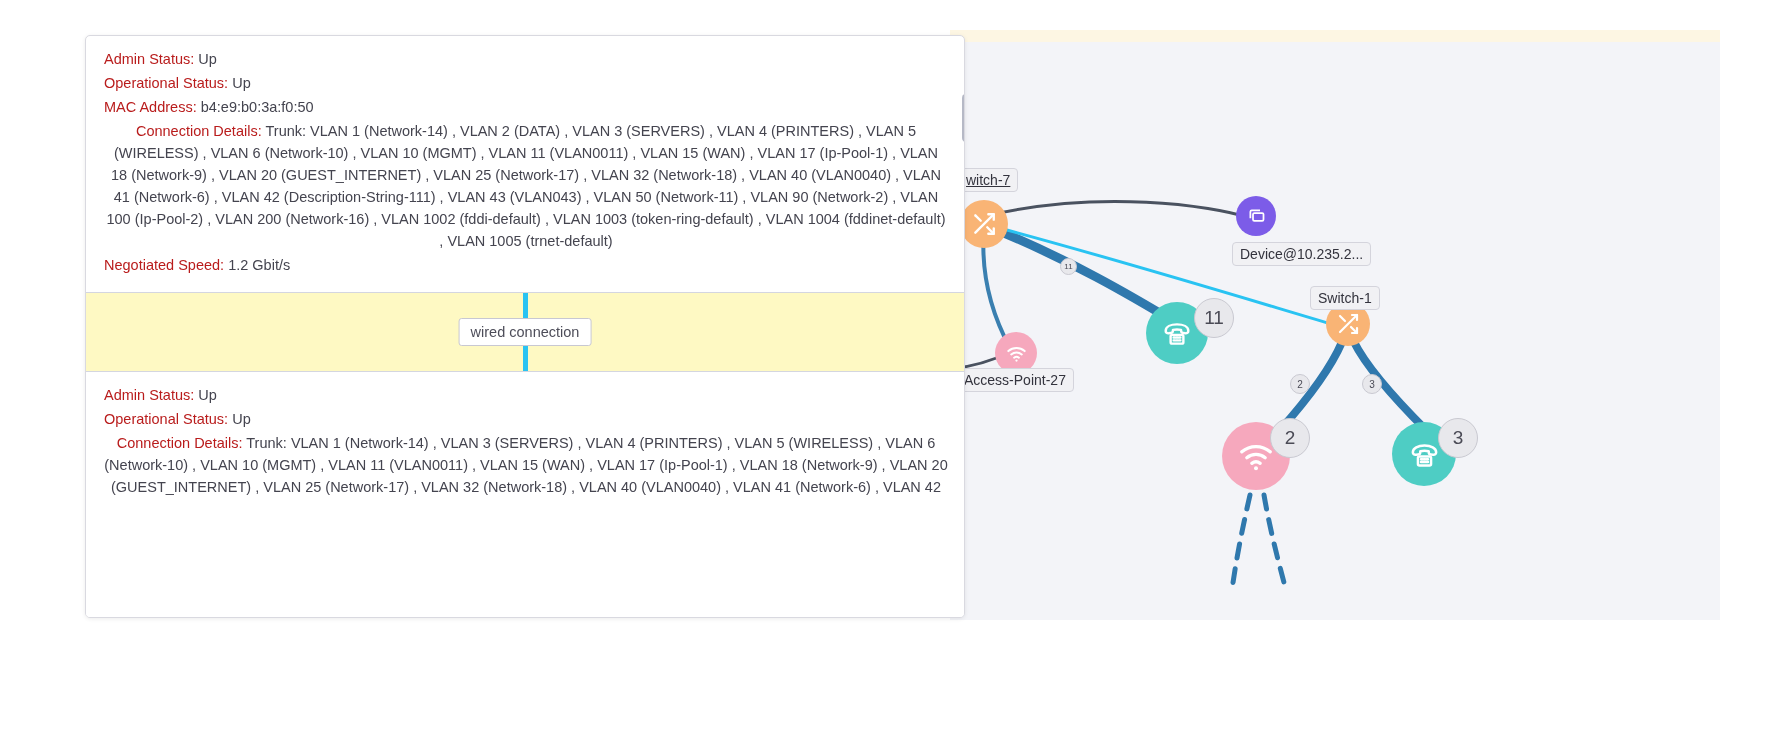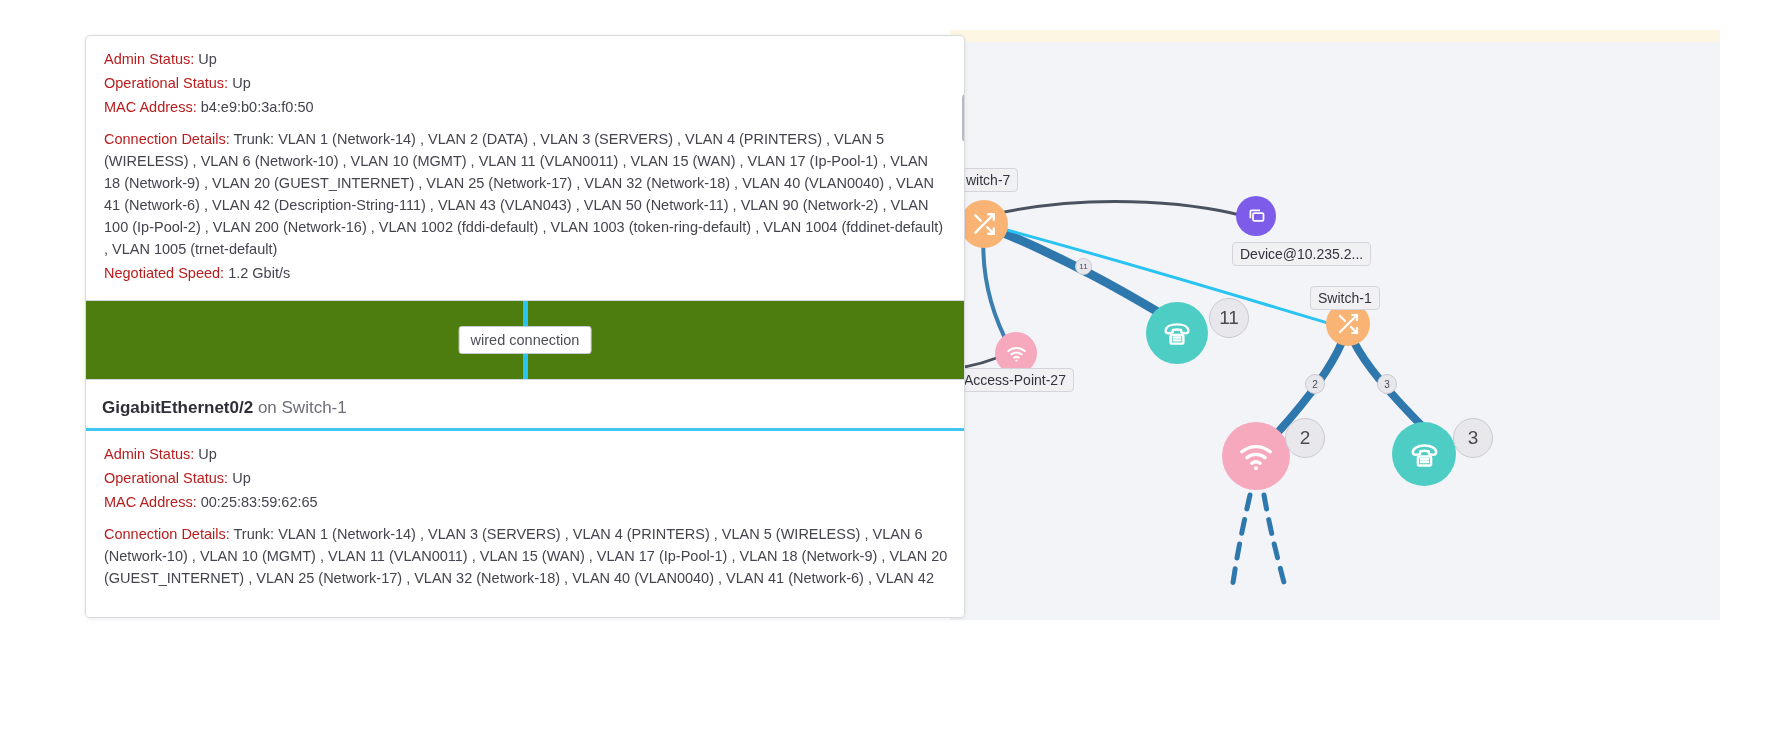--- a/index.html
+++ b/index.html
@@ -65,21 +65,20 @@
     position: absolute;
     border-radius: 50%;
     background: #e8e8ec;
     border: 1px solid #c9c9d1;
     color: #4a4a55;
     display: flex;
     align-items: center;
     justify-content: center;
     font-family: "Liberation Sans", sans-serif;
     box-sizing: border-box;
-    margin-left: 15px;
   }
   .badge-lg { width: 40px; height: 40px; font-size: 19px; }
   .badge-sm { width: 20px; height: 20px; font-size: 10px; }
   .badge-xs { width: 17px; height: 17px; font-size: 8px; }
 
   
   .node-label {
     position: absolute;
     background: #f1f1f4;
     border: 1px solid #d4d4dc;
@@ -135,29 +134,29 @@
     padding: 12px 16px 14px 18px;
     font-size: 14.5px;
     line-height: 1.52;
     color: #6a6a76;
     font-family: "Liberation Sans", sans-serif;
   }
   .field-row { margin-bottom: 2px; }
   .field-label { color: #b91c1c; }
   .field-value { color: #44444f; }
   .conn-details {
-    margin-top: 10px;
-    text-align: left;
+    margin-top: 2px;
+    text-align: center;
   }
 
   
   .conn-band {
     position: relative;
     height: 78px;
-    background: #4d7c0f;
+    background: #fef9c3;
     border-top: 1px solid #d4d6e0;
     border-bottom: 1px solid #d4d6e0;
   }
   .conn-band-line {
     position: absolute;
     left: 50%;
     top: 0;
     width: 5px;
     height: 78px;
     margin-left: -2px;
@@ -220,21 +219,21 @@
       <span>
         <svg width="26" height="26" viewBox="0 0 24 24" fill="none" stroke="#ffffff" stroke-width="2.2" stroke-linecap="round" stroke-linejoin="round">
           <path d="M16 3h5v5"></path>
             <path d="M4 20 21 3"></path>
             <path d="M21 16v5h-5"></path>
           <path d="M15 15l6 6"></path>
             <path d="M4 4l5 5"></path>
         </svg>
       </span>
     </div>
-    <div class="node-label" style="left:8px; top:138px;">witch-7</div>
+    <div class="node-label" style="left:8px; top:138px;text-decoration:underline;">witch-7</div>
 
     <div class="node node-device" style="left:286px; top:166px; width:40px; height:40px;">
       <span>
         <svg width="21" height="21" viewBox="0 0 24 24" fill="none" stroke="#ffffff" stroke-width="2" stroke-linejoin="round">
           <rect x="8" y="8" width="12" height="9" rx="1.5"></rect>
           <path d="M5 14V6.5A1.5 1.5 0 0 1 6.5 5H16"></path>
         </svg>
       </span>
     </div>
     <div class="node-label" style="left:238px; top:212px;margin-left:44px;">Device@10.235.2...</div>
@@ -331,38 +330,29 @@
         <span class="field-label">Negotiated Speed:</span>
         <span class="field-value">1.2 Gbit/s</span>
       </div>
     </div>
 
     <div class="conn-band">
       <div class="conn-band-line"></div>
       <div class="conn-band-chip">wired connection</div>
     </div>
 
-    <div class="iface-header">
-      <span class="iface-name">GigabitEthernet0/2</span>
-      <span class="iface-on">on</span>
-      <span class="iface-on">Switch-1</span>
-    </div>
 
     <div class="iface-body">
       <div class="field-row">
         <span class="field-label">Admin Status:</span>
         <span class="field-value">Up</span>
       </div>
       <div class="field-row">
         <span class="field-label">Operational Status:</span>
         <span class="field-value">Up</span>
-      </div>
-      <div class="field-row">
-        <span class="field-label">MAC Address:</span>
-        <span class="field-value">00:25:83:59:62:65</span>
       </div>
       <div class="field-row conn-details">
         <span class="field-label">Connection Details:</span>
         <span class="field-value">Trunk:</span>
         <span class="field-value">VLAN 1 (Network-14) ,  VLAN 3 (SERVERS) ,  VLAN 4 (PRINTERS) ,  VLAN 5 (WIRELESS) ,  VLAN 6 (Network-10) ,  VLAN 10 (MGMT) ,  VLAN 11 (VLAN0011) ,  VLAN 15 (WAN) ,  VLAN 17 (Ip-Pool-1) ,  VLAN 18 (Network-9) ,  VLAN 20 (GUEST_INTERNET) ,  VLAN 25 (Network-17) ,  VLAN 32 (Network-18) ,  VLAN 40 (VLAN0040) ,  VLAN 41 (Network-6) ,  VLAN 42</span>
       </div>
     </div>
 
     <div class="clip-fade"></div>
   </div>

